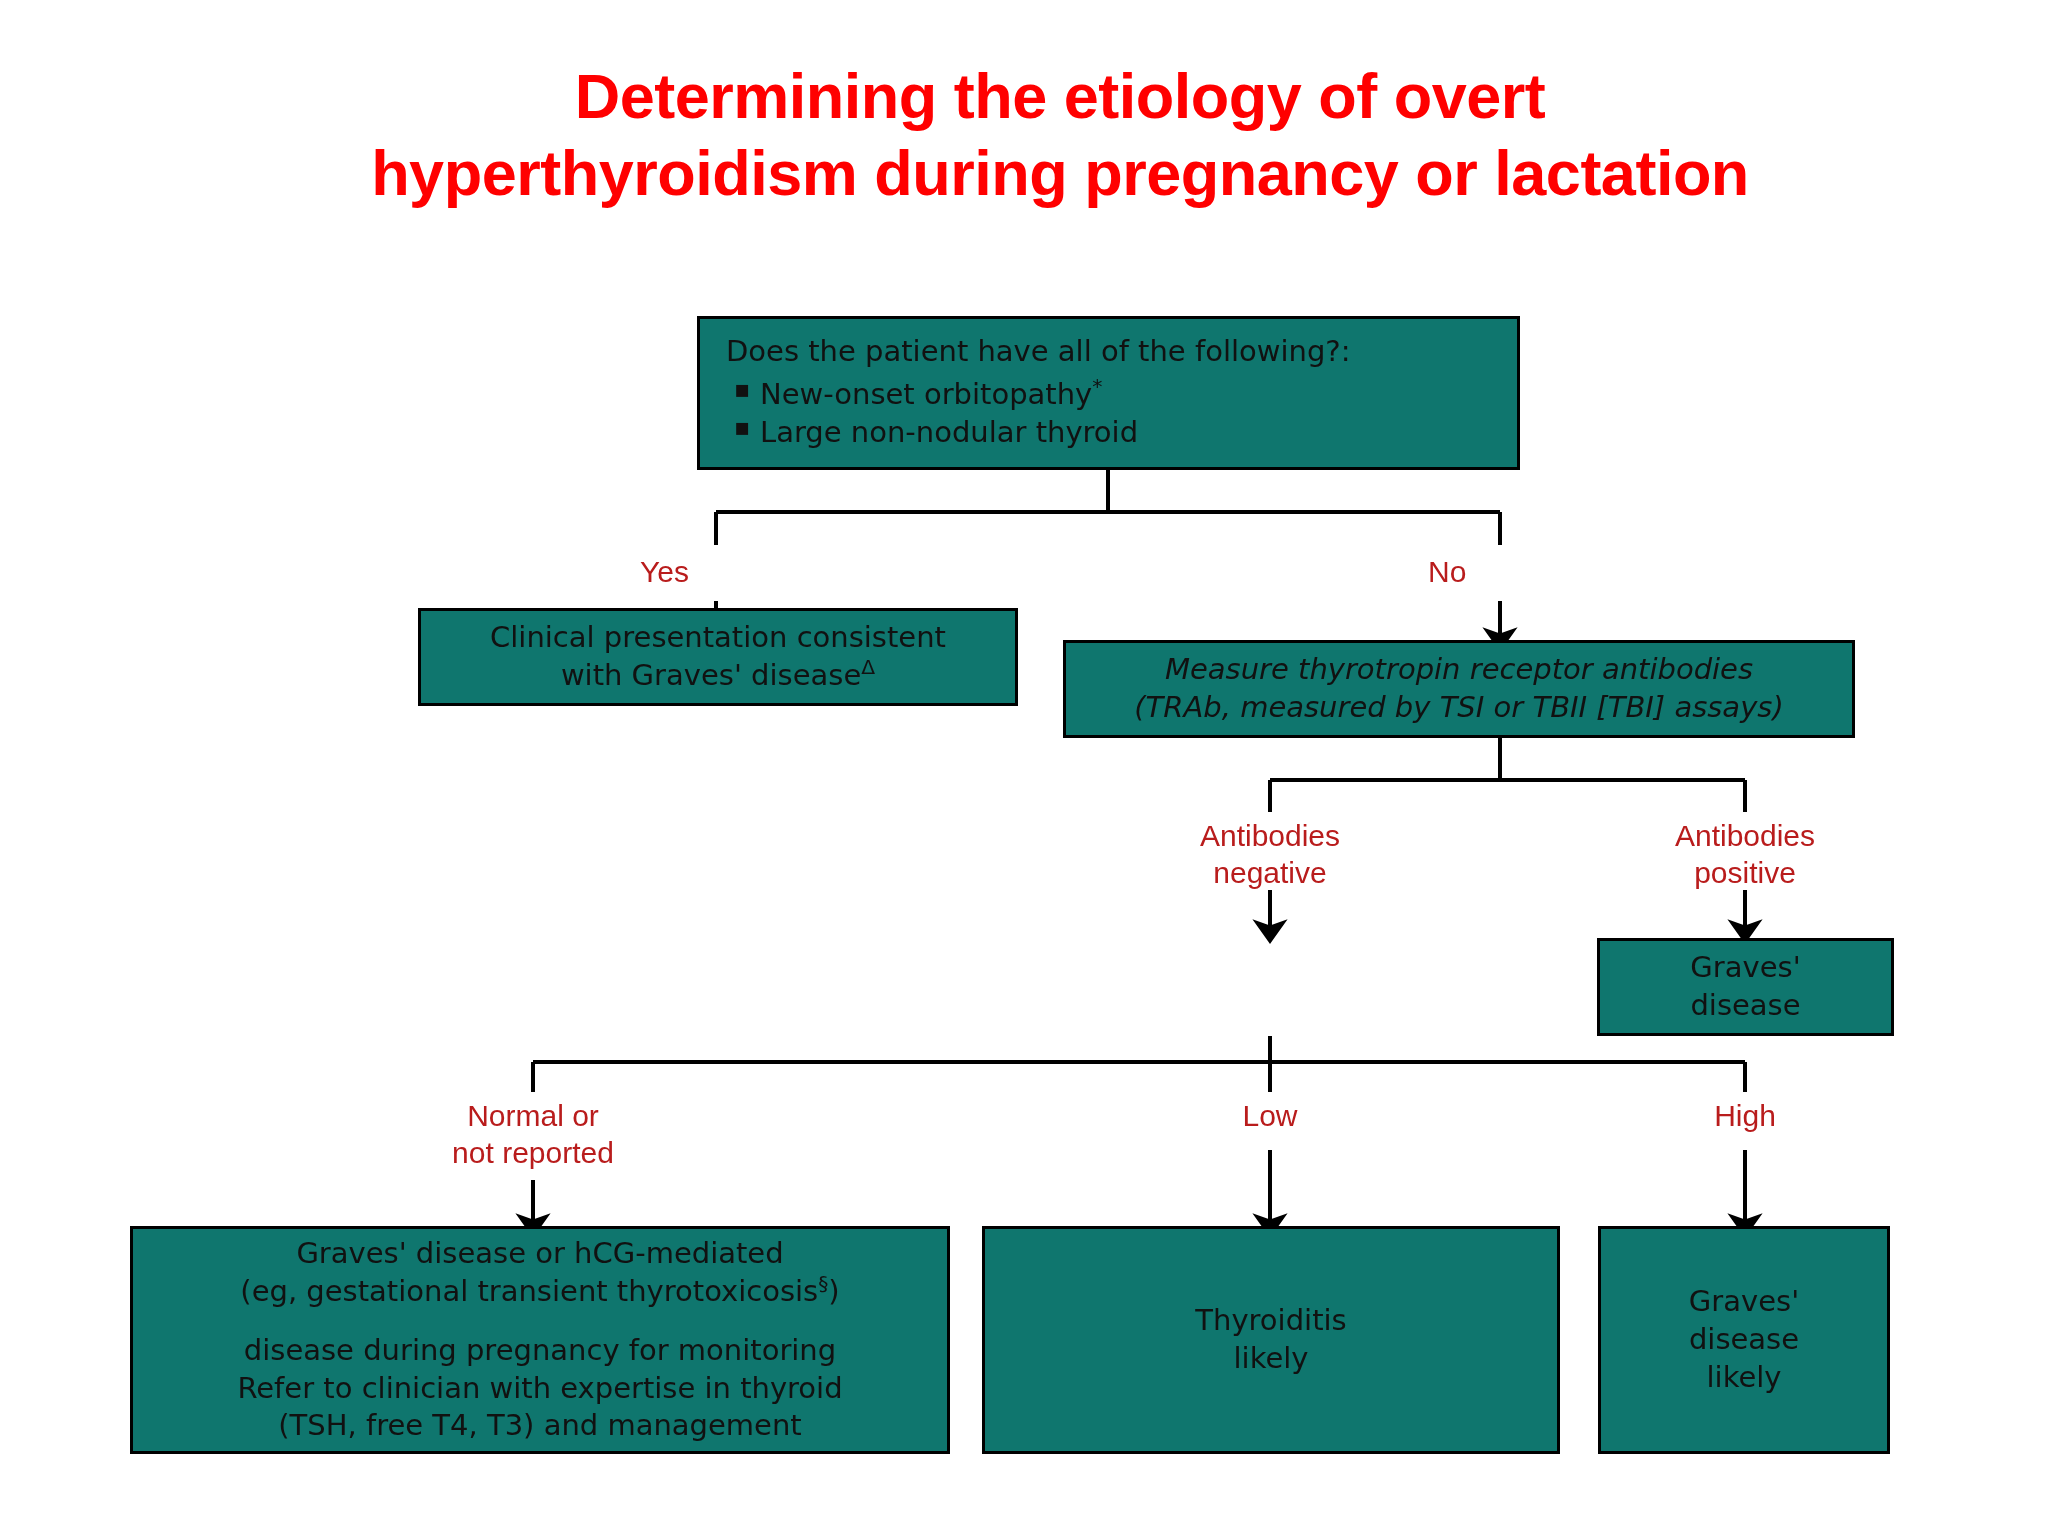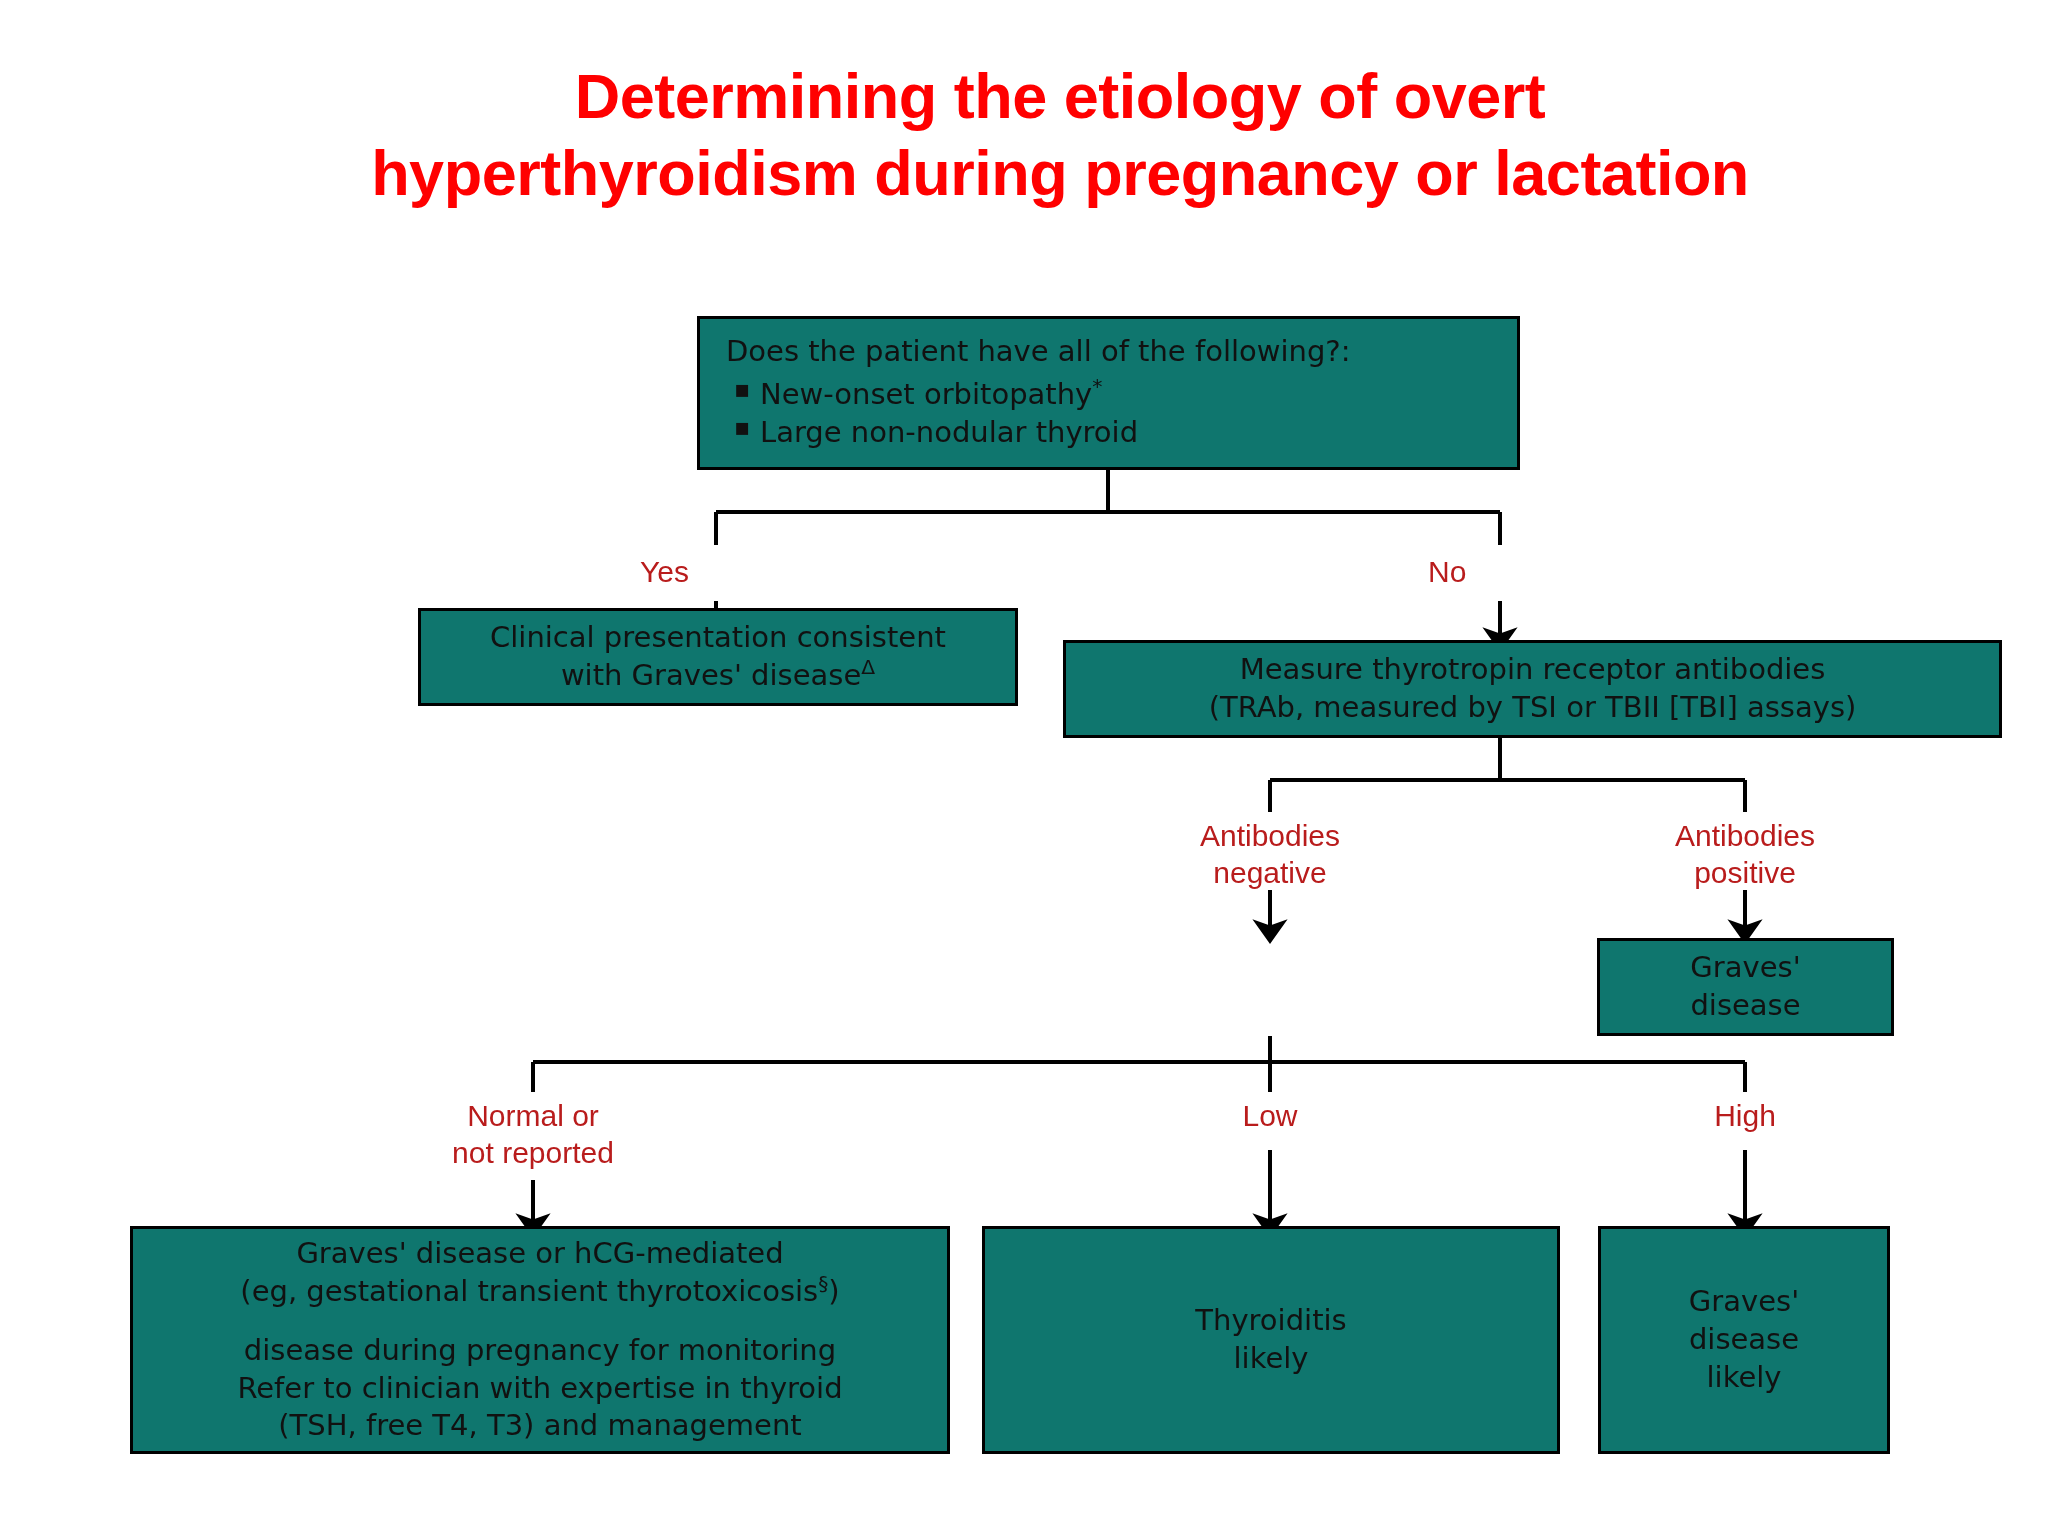--- a/index.html
+++ b/index.html
@@ -169,21 +169,21 @@
     </div>
     <div class="edge-label" style="left:1428px; top:554px; width:110px; text-align:left;">
       <span class="ln">No</span>
     </div>
 
     <div class="node center" style="left:418px; top:608px; width:600px; height:98px;">
       <span class="ln">Clinical presentation consistent</span>
       <span class="ln"><span>with Graves' disease</span><sup class="mark">Δ</sup></span>
     </div>
 
-    <div class="node center" style="left:1063px; top:640px; width:939px; height:98px;">
+    <div class="node center" style="left:1063px; top:640px; width:792px; height:98px;font-style:italic;">
       <span class="ln">Measure thyrotropin receptor antibodies</span>
       <span class="ln">(TRAb, measured by TSI or TBII [TBI] assays)</span>
     </div>
 
     <div class="edge-label" style="left:1120px; top:818px; width:300px;">
       <span class="ln">Antibodies</span>
       <span class="ln">negative</span>
     </div>
     <div class="edge-label" style="left:1595px; top:818px; width:300px;">
       <span class="ln">Antibodies</span>

